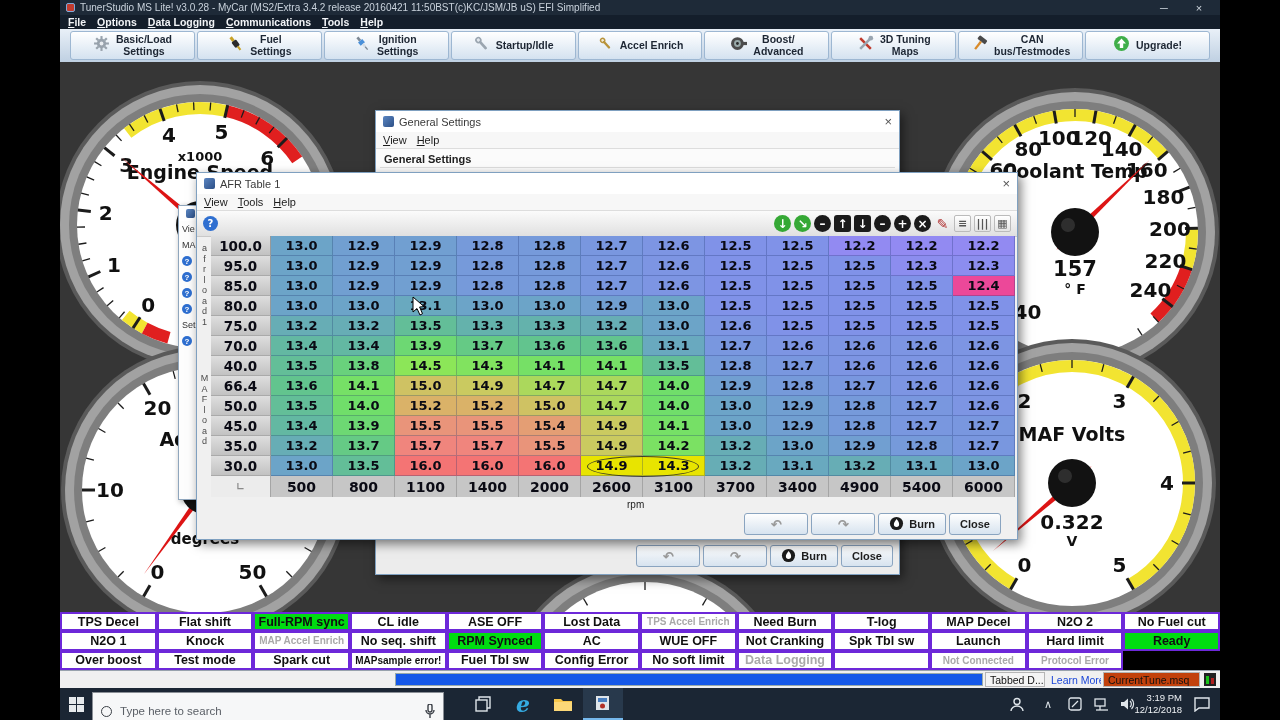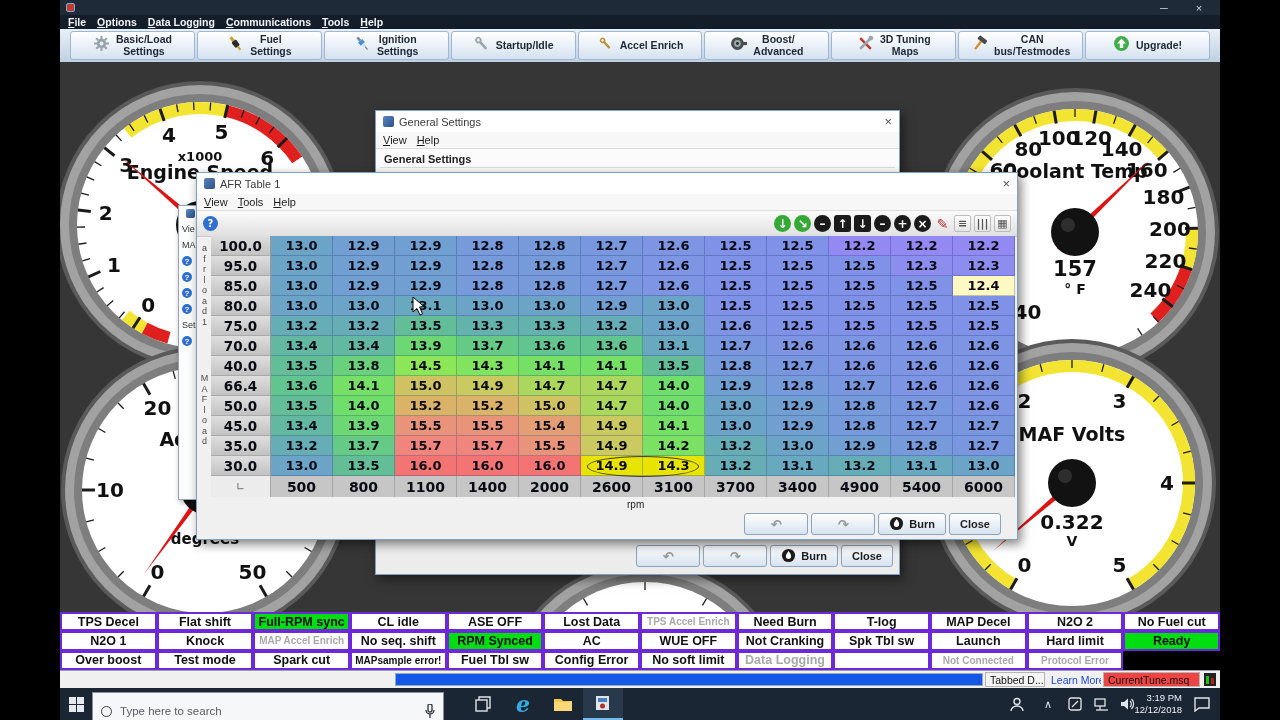--- a/index.html
+++ b/index.html
@@ -82,20 +82,21 @@
   .clock{position:absolute;right:38px;top:4px;text-align:right;color:#eef1f4;font-size:9.5px;line-height:11.5px}
 </style>
 </head>
 <body>
 
 <div class="screen">
   <div class="app">
 
     <div class="titlebar">
       <span class="appico"></span>
+      <span class="wtitle">TunerStudio MS Lite! v3.0.28 - MyCar (MS2/Extra 3.4.2 release  20160421 11:50BST(c)KC/JSM/JB    uS) EFI Simplified</span>
       <span class="wc">─</span>
       <span class="wc cls">×</span>
     </div>
 
     <div class="menubar">
         <span class="mi"><u>F</u>ile</span>
         <span class="mi"><u>O</u>ptions</span>
         <span class="mi"><u>D</u>ata Logging</span>
         <span class="mi"><u>C</u>ommunications</span>
         <span class="mi"><u>T</u>ools</span>
@@ -546,21 +547,21 @@
             <div class="c" style="background: rgb(113, 159, 209);">12.9</div>
             <div class="c" style="background: rgb(113, 159, 209);">12.9</div>
             <div class="c" style="background: rgb(118, 154, 218);">12.8</div>
             <div class="c" style="background: rgb(118, 154, 218);">12.8</div>
             <div class="c" style="background: rgb(121, 151, 223);">12.7</div>
             <div class="c" style="background: rgb(125, 149, 227);">12.6</div>
             <div class="c" style="background: rgb(128, 146, 232);">12.5</div>
             <div class="c" style="background: rgb(128, 146, 232);">12.5</div>
             <div class="c" style="background: rgb(128, 146, 232);">12.5</div>
             <div class="c" style="background: rgb(128, 146, 232);">12.5</div>
-            <div class="c" style="background: #fef9c3;">12.4</div>
+            <div class="c" style="background: #ec4899;">12.4</div>
             <div class="c rh">80.0</div>
             <div class="c" style="background: rgb(108, 164, 200);">13.0</div>
             <div class="c" style="background: rgb(108, 164, 200);">13.0</div>
             <div class="c" style="background: rgb(105, 169, 191);">13.1</div>
             <div class="c" style="background: rgb(108, 164, 200);">13.0</div>
             <div class="c" style="background: rgb(108, 164, 200);">13.0</div>
             <div class="c" style="background: rgb(113, 159, 209);">12.9</div>
             <div class="c" style="background: rgb(108, 164, 200);">13.0</div>
             <div class="c" style="background: rgb(128, 146, 232);">12.5</div>
             <div class="c" style="background: rgb(128, 146, 232);">12.5</div>
@@ -748,21 +749,21 @@
         <div class="icell"></div>
         <div class="icell dim small">Not Connected</div>
         <div class="icell dim small">Protocol Error</div>
         <div class="icell none"></div>
       </div>
 
     <div class="status">
       <div class="pbar"></div>
       <div class="seg" style="left:925px;width:60px">Tabbed D...</div>
       <div class="seg lnk" style="left:986px;width:56px;border-color:transparent;background:none">Learn More!</div>
-      <div class="seg" style="left:1043px;width:97px;background:#ef4444">CurrentTune.msq</div>
+      <div class="seg" style="left:1043px;width:97px;background:#c2410c">CurrentTune.msq</div>
       <svg width="12" height="13" style="position:absolute;right:4px;top:2px">
         <rect x="0" y="0" width="12" height="13" fill="#222"></rect>
           <rect x="2" y="3" width="3" height="8" fill="#19c219"></rect>
           <rect x="7" y="5" width="3" height="6" fill="#b02020"></rect>
       </svg>
     </div>
   </div>
 
   <div class="taskbar">
     <div class="tb-item" style="left:0;width:32px">

